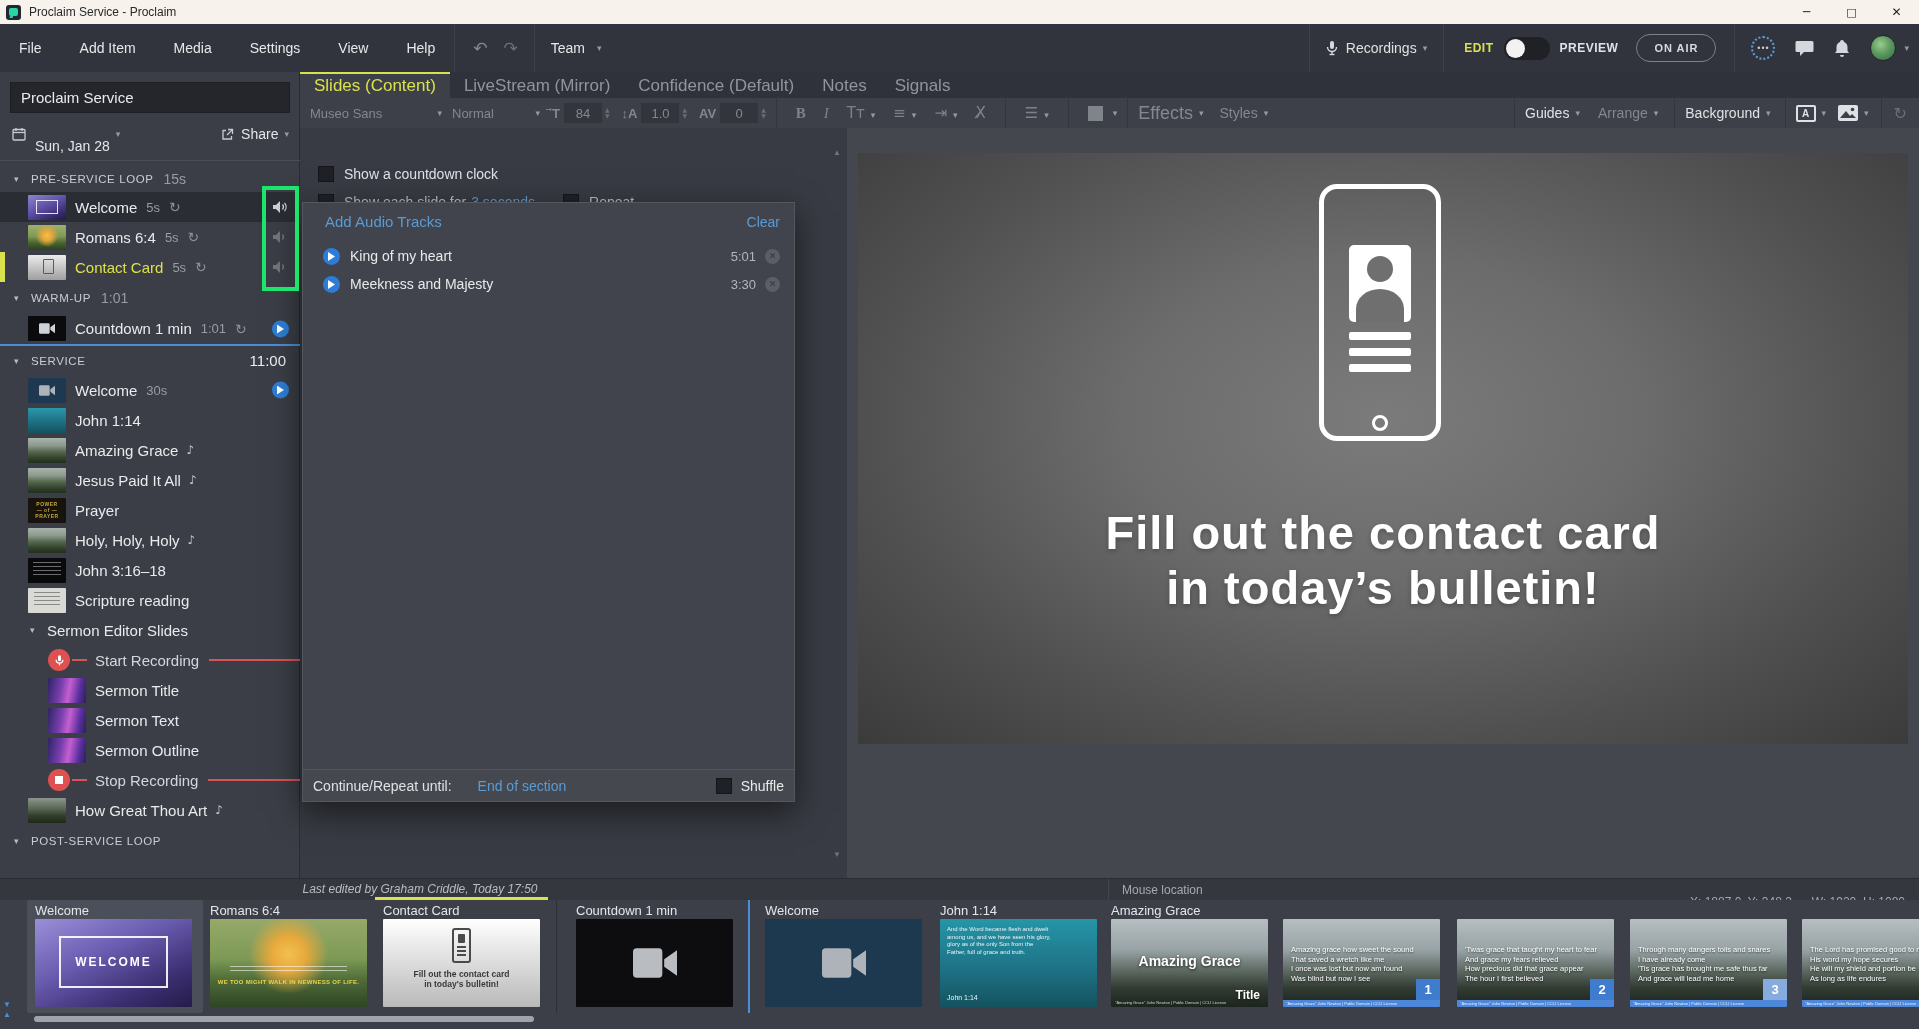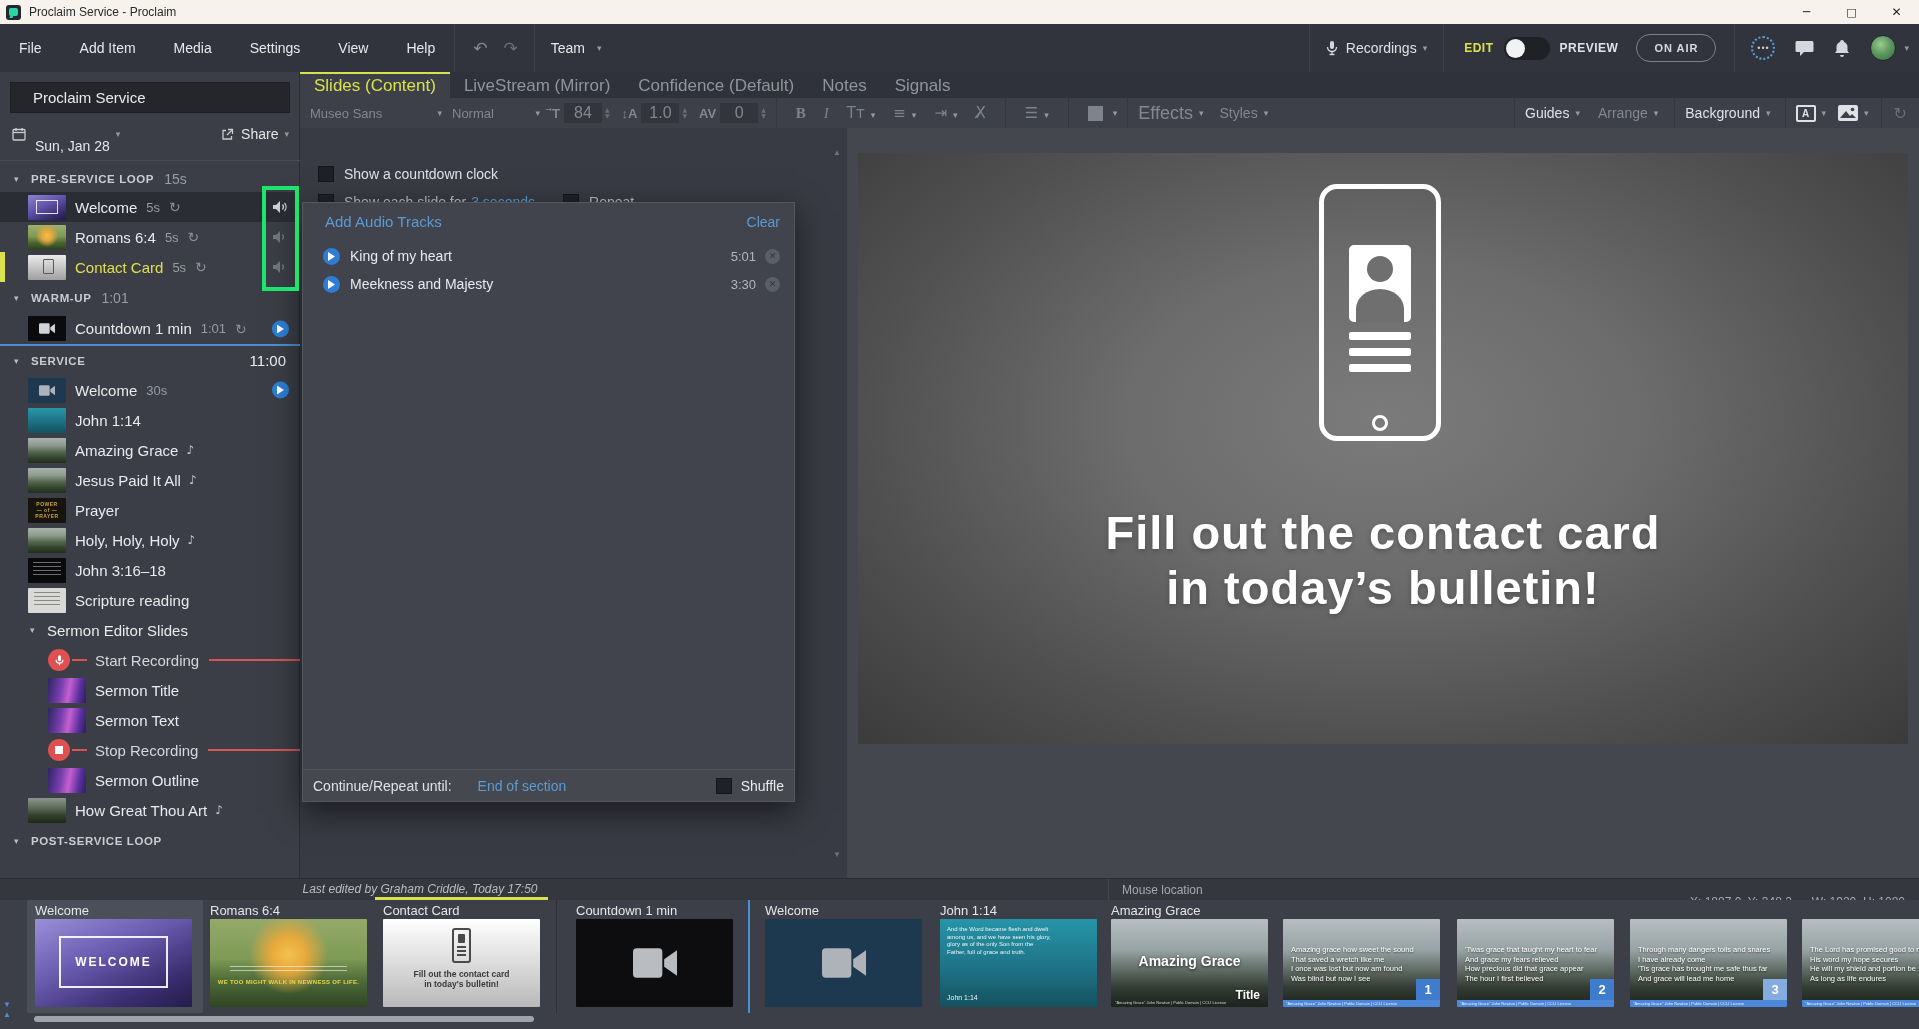--- a/index.html
+++ b/index.html
@@ -18,25 +18,25 @@
 
   
   #menubar { left:0; top:24px; width:1919px; height:48px; background:#31343c; display:flex; align-items:center; }
   .menu-item { padding:0 19px; font-size:14px; color:#e6e8ea; height:48px; display:flex; align-items:center; }
   .vsep { width:1px; height:48px; background:#3e414a; }
   .caret { font-family:"DejaVu Sans",sans-serif; font-size:9px; color:#9599a0; margin-left:6px; }
 
   
   #sidebar { left:0; top:72px; width:300px; height:806px; background:#3b3e46; border-right:1px solid #2a2c32; }
   #svc-input { left:10px; top:10px; width:280px; height:31px; background:#24262c; border:1px solid #1d1f24;
-               color:#e8eaec; font-size:15px; padding:0 22px; display:flex; align-items:center; }
+               color:#e8eaec; font-size:15px; padding:0 10px; display:flex; align-items:center; }
   .srow { height:30px; display:flex; align-items:center; padding-left:28px; position:relative; }
   .shdr { height:26px; display:flex; align-items:center; padding-left:14px; position:relative; }
   .tri { font-family:"DejaVu Sans",sans-serif; font-size:9px; color:#b8bbc1; width:17px; }
-  .hlbl { font-size:11.5px; font-weight:bold; letter-spacing:.6px; color:#c9ccd2; }
+  .hlbl { font-size:11.5px; font-weight:normal; letter-spacing:.6px; color:#c9ccd2; }
   .hdur { font-size:14px; color:#989ca3; margin-left:10px; }
   .thumb { width:38px; height:25px; margin-right:9px; flex:none; position:relative; overflow:hidden;
            border-radius:1px; display:flex; align-items:center; justify-content:center; }
   .lbl { font-size:15px; color:#e8eaec; white-space:nowrap; }
   .dur { font-size:13px; color:#989ca3; margin-left:9px; }
   .loopi { font-family:"DejaVu Sans",sans-serif; font-size:14px; color:#8d9197; margin-left:9px; }
   .note { font-family:"DejaVu Sans",sans-serif; font-size:12px; color:#c6c9ce; margin-left:8px; }
   .spk { position:absolute; right:12px; top:50%; transform:translateY(-50%); }
   .playbtn { position:absolute; right:11px; top:50%; transform:translateY(-50%); width:17px; height:17px;
              border-radius:50%; background:#2d7fd6; display:flex; align-items:center; justify-content:center; }
@@ -66,21 +66,21 @@
                 background:repeating-linear-gradient(180deg,rgba(40,40,40,.45) 0 1px,rgba(0,0,0,0) 1px 4px); }
   .t-sermon   { background:linear-gradient(100deg,#2d2564 0%,#7a3fae 35%,#c45fd0 55%,#5a2f9e 80%,#2a2158 100%); }
   .t-howgreat { background:linear-gradient(180deg,#8b958e 0%,#5d6a57 40%,#333f2c 70%,#1f281a 100%); }
 
   
   #tabbar { left:300px; top:72px; width:1619px; height:26px; background:#2f323a; display:flex; align-items:stretch; }
   .tab { padding:0 14px; font-size:17px; color:#90949b; display:flex; align-items:center; border-top:2px solid rgba(0,0,0,0); }
   .tab.active { background:#3d4048; border-top:2px solid #d9e14d; color:#d9e14d; }
   #toolbar { left:300px; top:98px; width:1619px; height:30px; background:#3d4048; display:flex; align-items:center; }
   .tb-dim { color:#84878e; font-size:13px; }
-  .tb-box { width:38px; height:20px; background:#32353c; color:#84878e; font-size:16px;
+  .tb-box { width:38px; height:20px; background:#32353c; color:#84878e; font-size:13px;
             display:flex; align-items:center; justify-content:center; margin-left:4px; }
   .stepper { display:flex; flex-direction:column; justify-content:center; margin-left:3px; }
   .stepper span { font-size:6px; line-height:6px; color:#6a6e74; font-family:"DejaVu Sans",sans-serif; }
   .tb-sep { width:1px; height:30px; background:#34363d; margin:0 10px; }
   .tb-ic { color:#7d8188; font-size:15px; margin:0 9px; font-family:"DejaVu Sans",sans-serif; }
   .tb-btn { font-size:14px; color:#dfe1e4; display:flex; align-items:center; }
 
   
   #midcontent { left:300px; top:128px; width:547px; height:750px; background:#383b43; }
   .chk { width:16px; height:16px; background:#1f2127; border:1px solid #14161a; flex:none; }
@@ -381,31 +381,31 @@
       <span class="redline" style="margin-left:10px;"></span>
     </div>
     <div class="srow" style="padding-left:48px;">
       <span class="thumb t-sermon"></span>
       <span class="lbl">Sermon Title</span>
     </div>
     <div class="srow" style="padding-left:48px;">
       <span class="thumb t-sermon"></span>
       <span class="lbl">Sermon Text</span>
     </div>
+    <div class="srow" style="padding-left:48px;">
+      <span class="thumb t-sermon"></span>
+      <span class="lbl">Sermon Outline</span>
+    </div>
     <div class="srow" style="padding-left:48px;padding-right:0;">
       <span class="recicon">
         <div style="width:8px;height:8px;background:#fff;"></div>
       </span>
       <span class="reddash" style="margin-left:2px;"></span>
       <span class="lbl" style="color:#d3d6da;">Stop Recording</span>
       <span class="redline" style="margin-left:10px;"></span>
-    </div>
-    <div class="srow" style="padding-left:48px;">
-      <span class="thumb t-sermon"></span>
-      <span class="lbl">Sermon Outline</span>
     </div>
     <div class="srow">
       <span class="thumb t-howgreat"></span>
       <span class="lbl">How Great Thou Art</span>
       <span class="note">♪</span>
     </div>
 
     <div class="shdr" style="height:32px;">
       <span class="tri">▾</span>
       <span class="hlbl">POST-SERVICE LOOP</span>

